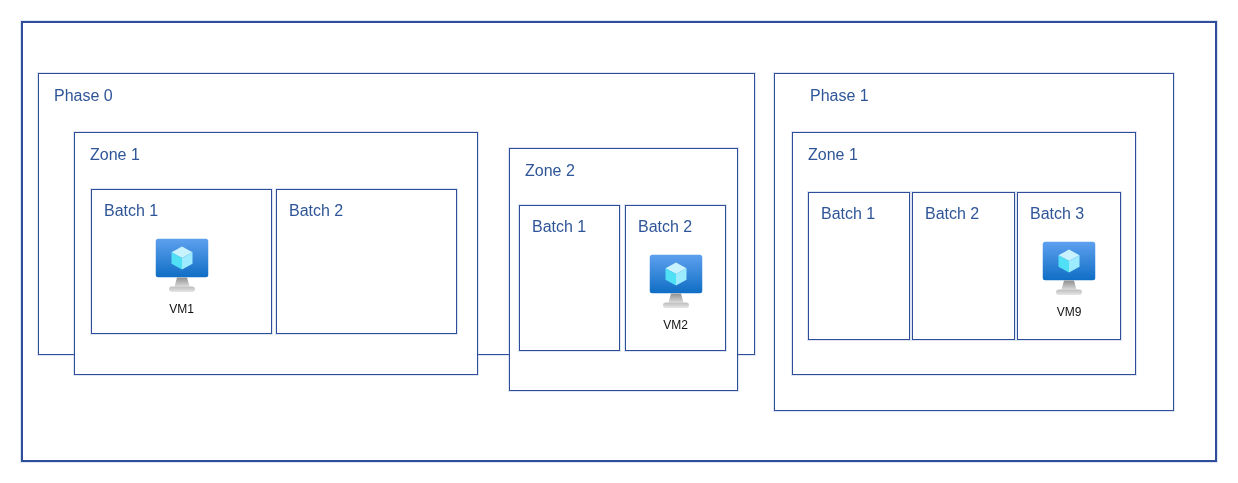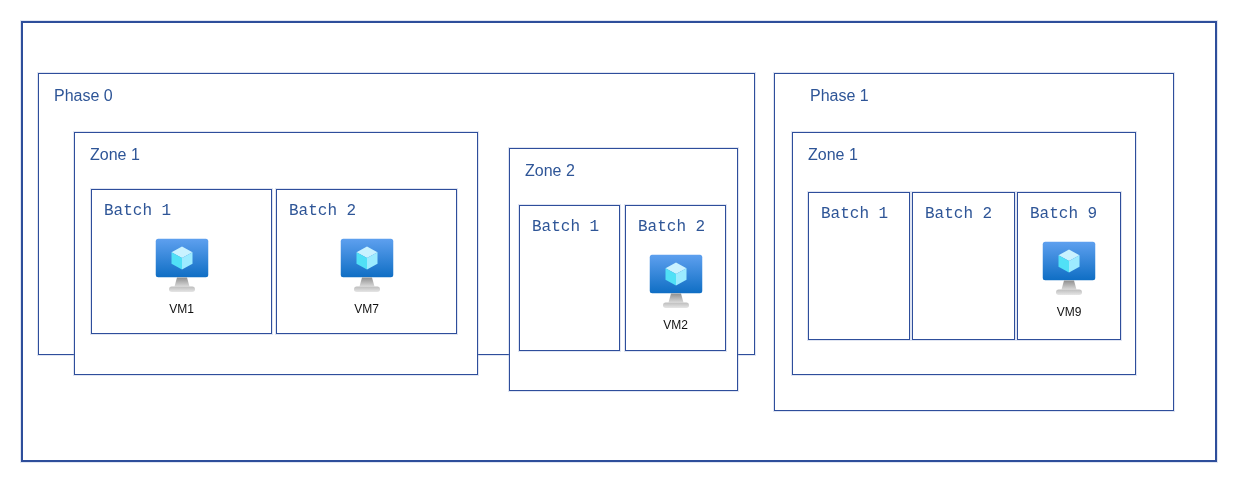--- a/index.html
+++ b/index.html
@@ -19,21 +19,21 @@
     box-sizing: border-box;
   }
   .box.inner { border-width: 1.5px; }
   .box-label {
     color: var(--label-text, #2e5597);
     font-size: 16px;
     line-height: 22px;
     padding: 11px 0 0 15px;
     white-space: nowrap;
   }
-  .batch > .box-label { padding: 10px 0 0 12px; font-family: Liberation Mono, monospace; }
+  .batch > .box-label { padding: 10px 0 0 12px; }
   .vm-row {
     display: flex;
     justify-content: space-evenly;
     align-items: flex-start;
     margin-top: 16px;
   }
   .vm { display: flex; flex-direction: column; align-items: center; }
   .vm-icon { display: block; }
   .vm-label {
     margin-top: 2px;
@@ -88,31 +88,20 @@
                 <rect x="14" y="48.5" width="26" height="5.5" rx="2.75" fill="url(#vmBaseGrad)"></rect>
               </svg>
               <div class="vm-label">VM1</div>
             </div>
           </div>
         </div>
 
         <div class="box inner batch" style="left:201px; top:56px; width:181px; height:145px;">
           <div class="box-label">Batch 2</div>
           <div class="vm-row">
-            <div class="vm">
-              <svg class="vm-icon" width="54" height="62" viewBox="0 0 54 62">
-                <rect x="0.75" y="0.75" width="52.5" height="38.5" rx="2.5" fill="url(#vmScreenGrad)"></rect>
-                <polygon class="cube-top" points="27,8.5 37.5,14.25 27,20 16.5,14.25"></polygon>
-                <polygon class="cube-left" points="16.5,14.25 27,20 27,31.5 16.5,25.75"></polygon>
-                <polygon class="cube-right" points="37.5,14.25 37.5,25.75 27,31.5 27,20"></polygon>
-                <polygon points="22,39.5 32,39.5 34.5,48.5 19.5,48.5" fill="url(#vmStandGrad)"></polygon>
-                <rect x="14" y="48.5" width="26" height="5.5" rx="2.75" fill="url(#vmBaseGrad)"></rect>
-              </svg>
-              <div class="vm-label">VM7</div>
-            </div>
           </div>
         </div>
       </div>
 
       <div class="box inner zone" style="left:470px; top:58px; width:229px; height:243px;margin-top:16px;">
         <div class="box-label">Zone 2</div>
 
         <div class="box inner batch" style="left:9px; top:56px; width:101px; height:146px;">
           <div class="box-label">Batch 1</div>
         </div>
@@ -144,21 +133,21 @@
 
         <div class="box inner batch" style="left:15px; top:59px; width:102px; height:148px;">
           <div class="box-label">Batch 1</div>
         </div>
 
         <div class="box inner batch" style="left:119px; top:59px; width:103px; height:148px;">
           <div class="box-label">Batch 2</div>
         </div>
 
         <div class="box inner batch" style="left:224px; top:59px; width:104px; height:148px;">
-          <div class="box-label">Batch 9</div>
+          <div class="box-label">Batch 3</div>
           <div class="vm-row">
             <div class="vm">
               <svg class="vm-icon" width="54" height="62" viewBox="0 0 54 62">
                 <rect x="0.75" y="0.75" width="52.5" height="38.5" rx="2.5" fill="url(#vmScreenGrad)"></rect>
                 <polygon class="cube-top" points="27,8.5 37.5,14.25 27,20 16.5,14.25"></polygon>
                 <polygon class="cube-left" points="16.5,14.25 27,20 27,31.5 16.5,25.75"></polygon>
                 <polygon class="cube-right" points="37.5,14.25 37.5,25.75 27,31.5 27,20"></polygon>
                 <polygon points="22,39.5 32,39.5 34.5,48.5 19.5,48.5" fill="url(#vmStandGrad)"></polygon>
                 <rect x="14" y="48.5" width="26" height="5.5" rx="2.75" fill="url(#vmBaseGrad)"></rect>
               </svg>

